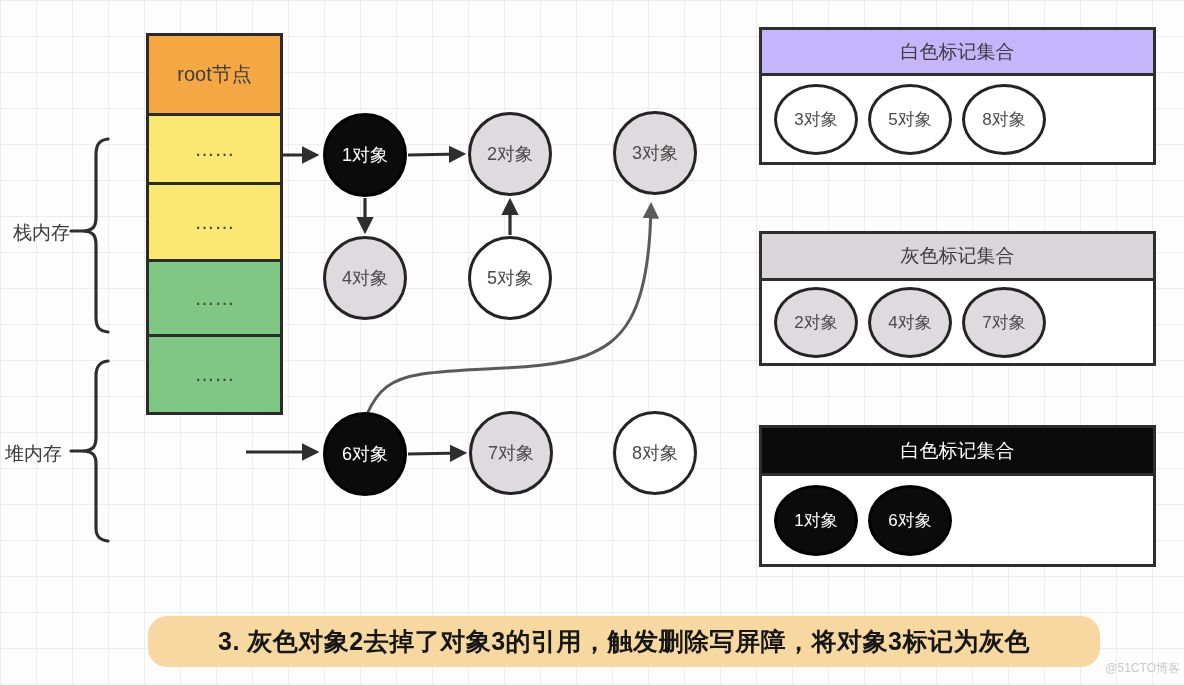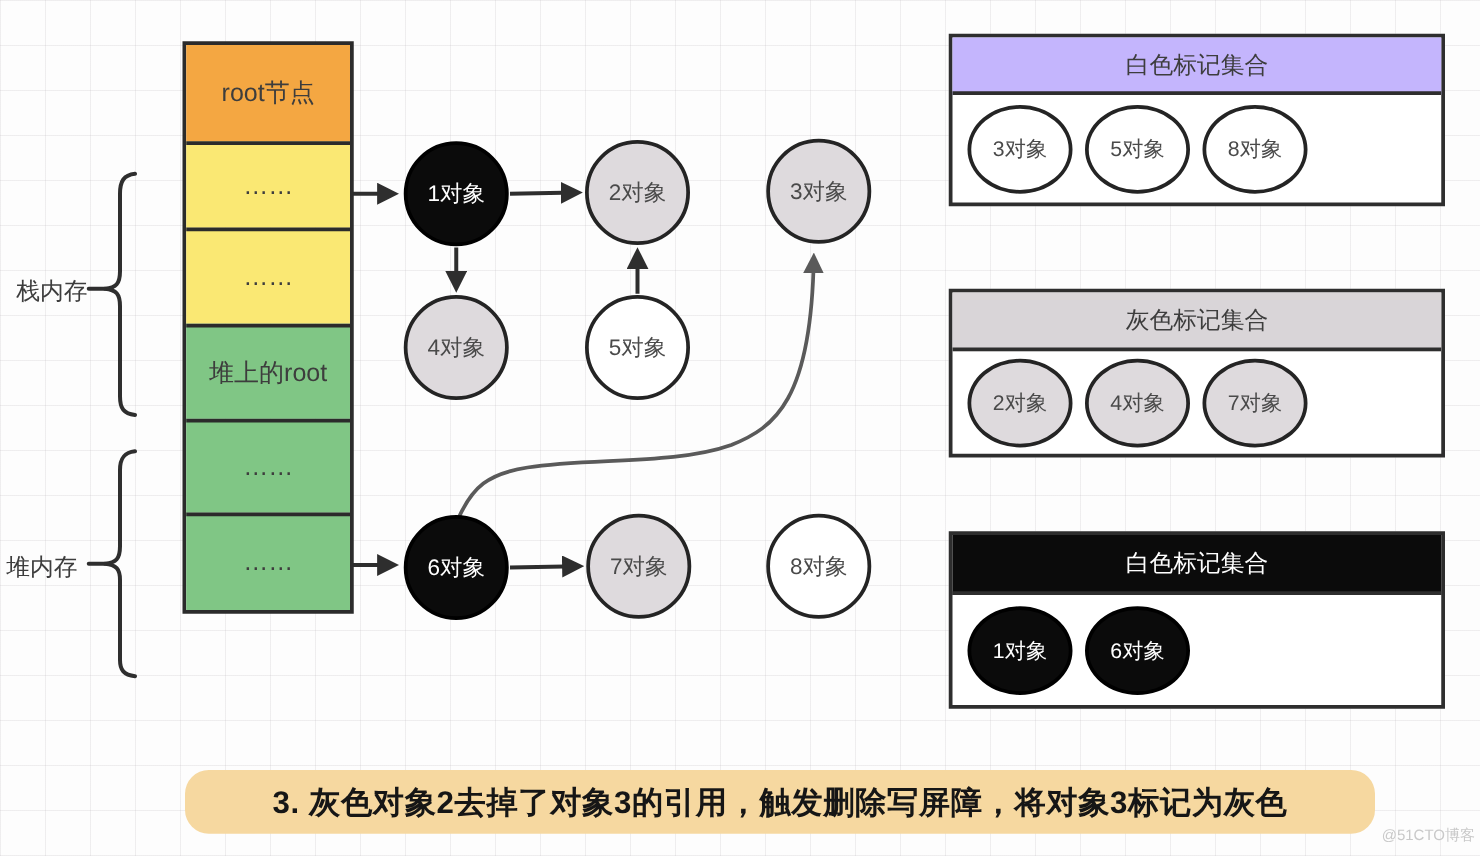--- a/index.html
+++ b/index.html
@@ -120,23 +120,20 @@
   <div class="mem-col">
     <div class="mem-block mb-orange" style="height:77px">
         <span>root节点</span>
       </div>
     <div class="mem-block mb-yellow" style="height:69px">
         <span>……</span>
       </div>
     <div class="mem-block mb-yellow" style="height:77px">
         <span>……</span>
       </div>
-    <div class="mem-block mb-green" style="height:76px">
-        <span>堆上的root</span>
-      </div>
     <div class="mem-block mb-green" style="height:75px">
         <span>……</span>
       </div>
     <div class="mem-block mb-green" style="height:78px">
         <span>……</span>
       </div>
   </div>
 
   <div class="side-label" style="left:8px; top:220px;">栈内存</div>
   <div class="side-label" style="left:0; top:441px;">堆内存</div>

